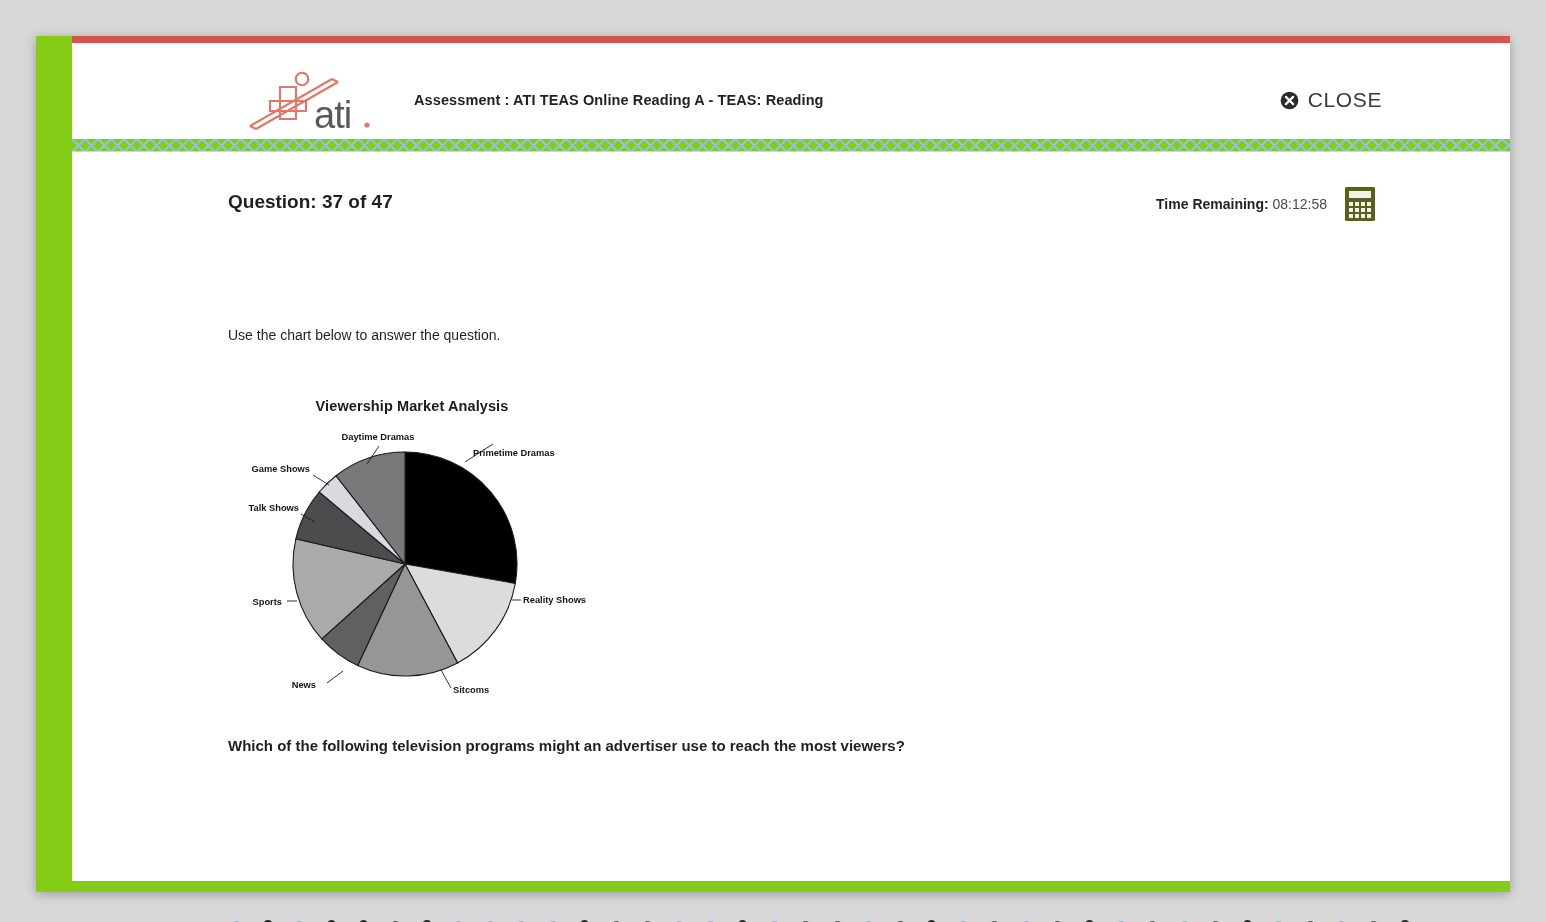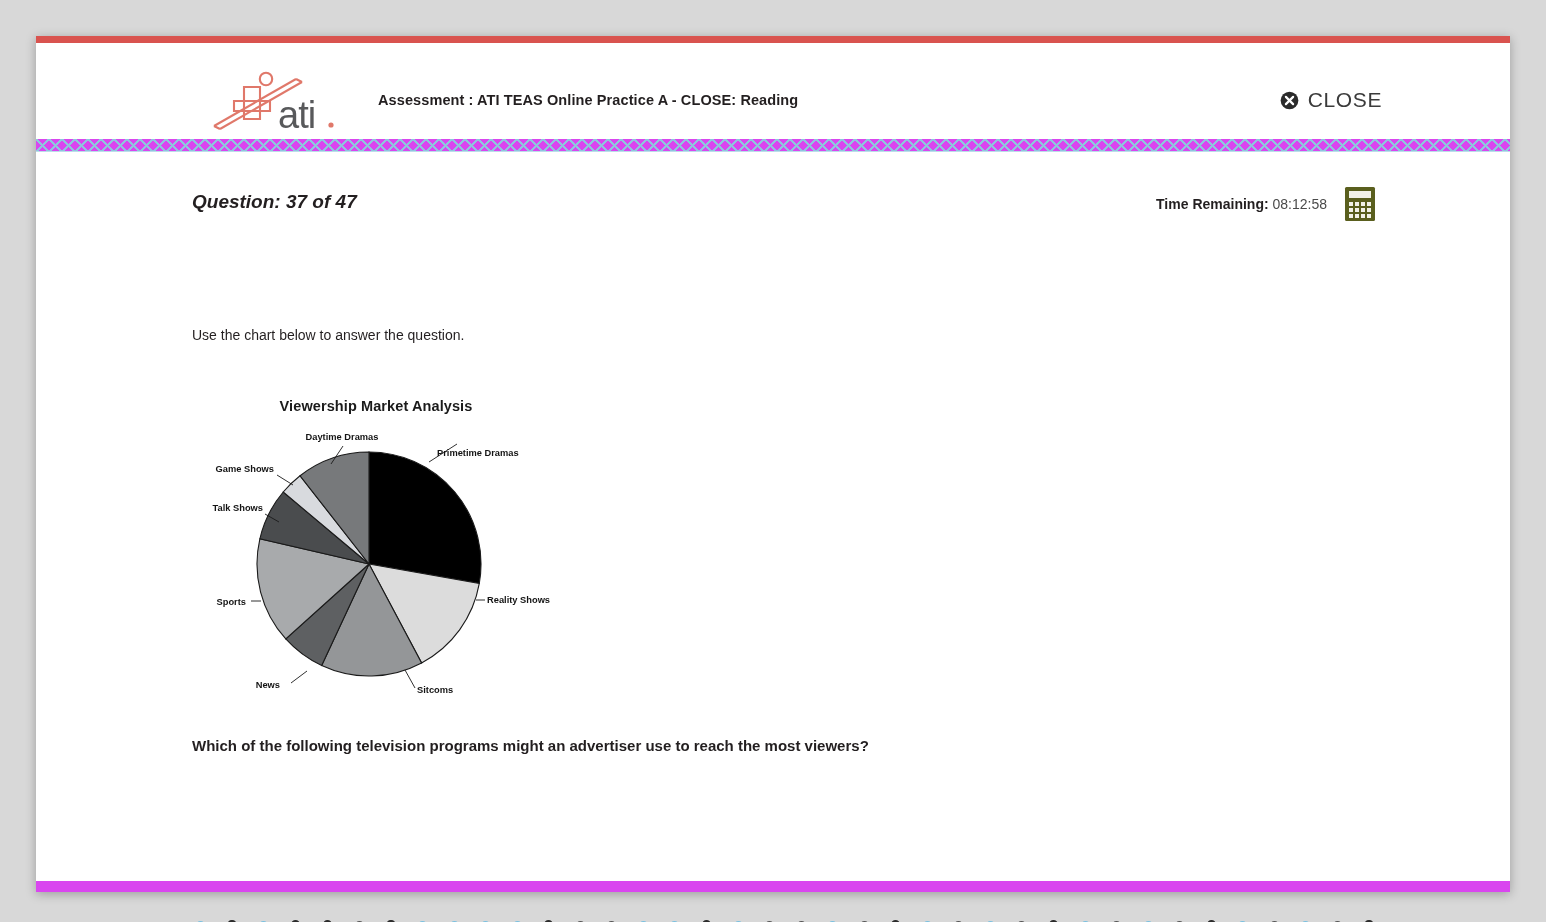--- a/index.html
+++ b/index.html
@@ -12,22 +12,23 @@
     overflow: hidden;
   }
 
   
   #app-window {
     position: absolute;
     left: 36px;
     top: 36px;
     width: 1474px;
     height: 856px;
-    background: #d946ef;
+    background: #84cc16;
     box-shadow: 0 2px 10px rgba(0,0,0,0.28);
+    padding-left: 36px;
   }
   #top-accent-bar {
     height: 7px;
     width: 100%;
     background: #d9534f;
   }
 
   
   #assessment-header {
     position: relative;
@@ -90,21 +91,20 @@
     background: #fff;
   }
 
   #question-counter {
     position: absolute;
     left: 156px;
     top: 39px;
     font-size: 19px;
     font-weight: bold;
     color: #231f20;
-    font-style: italic;
   }
 
   #timer-block {
     position: absolute;
     right: 131px;
     top: 33px;
     display: flex;
     align-items: center;
     gap: 14px;
   }
@@ -234,21 +234,21 @@
         <path d="M36 52 L36 20 L52 20 L52 52 Z"></path>
         <path d="M26 34 L62 34 L62 44 L26 44 Z"></path>
         <circle cx="58" cy="12" r="6.2"></circle>
       </g>
       <g fill="#58595b" font-family="Liberation Sans, sans-serif" font-size="38" font-weight="400">
         <text x="70" y="61" letter-spacing="-1">ati</text>
       </g>
       <circle cx="123" cy="58" r="2.6" fill="#e0786a"></circle>
     </svg>
 
-    <div id="assessment-title">Assessment : ATI TEAS Online Practice A - CLOSE: Reading</div>
+    <div id="assessment-title">Assessment : ATI TEAS Online Reading A - TEAS: Reading</div>
 
     <div id="close-button">
       <svg class="close-glyph" viewBox="0 0 20 20">
         <circle cx="10" cy="10" r="9.3" fill="#2b2b2b"></circle>
         <path d="M6.2 6.2 L13.8 13.8 M13.8 6.2 L6.2 13.8" stroke="#ffffff" stroke-width="2.3" stroke-linecap="round"></path>
       </svg>
       <span class="close-label">CLOSE</span>
     </div>
   </div>
 

